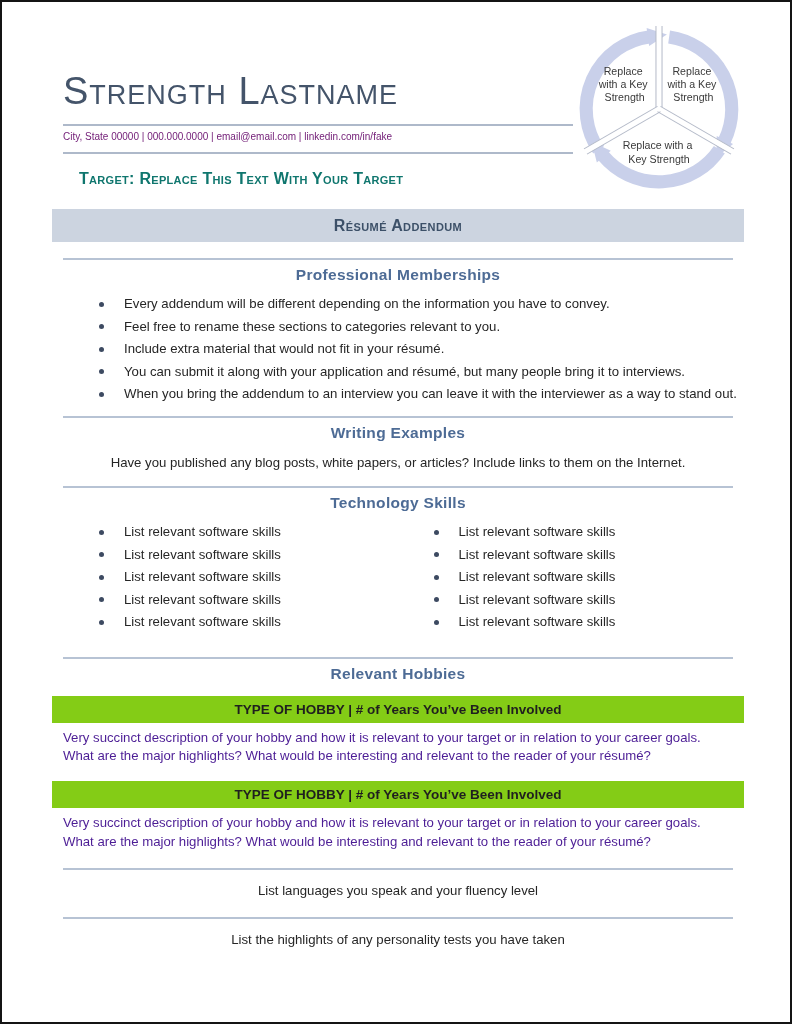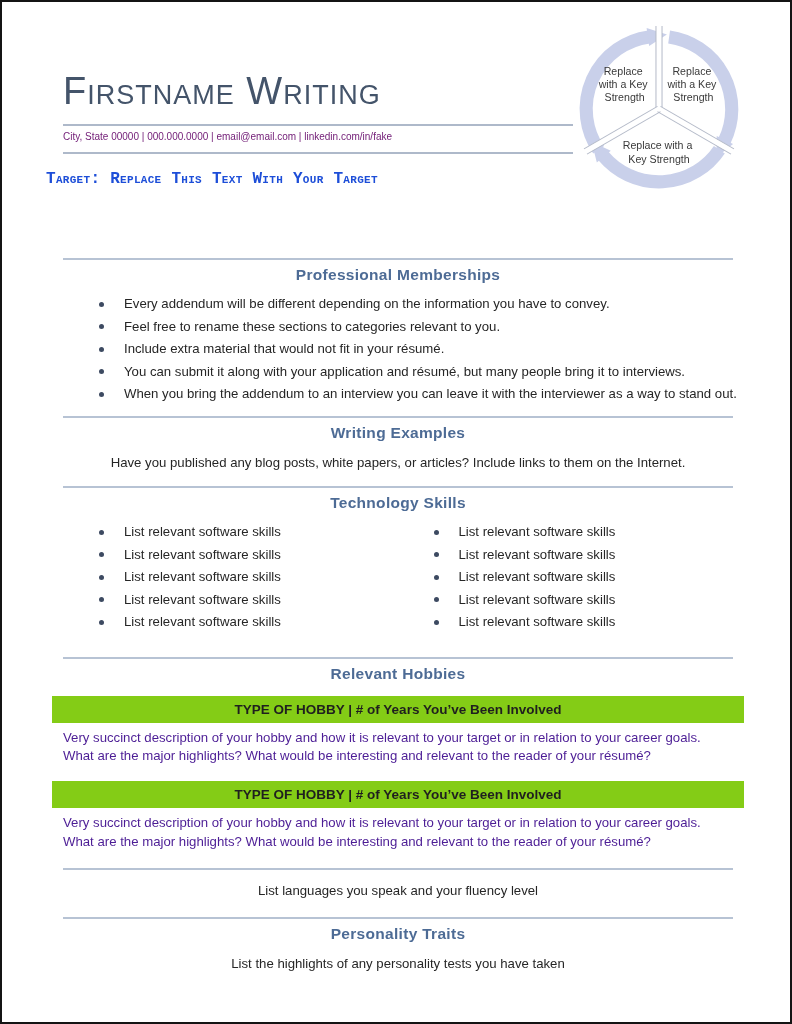--- a/index.html
+++ b/index.html
@@ -24,23 +24,23 @@
     position: absolute; left: 61px; width: 510px; height: 2px;
     background: #aeb9ca;
   }
   .rule.r1 { top: 122px; }
   .rule.r2 { top: 150px; }
   .contact {
     position: absolute; left: 61px; top: 129px;
     font-size: 10px; color: #701a75; white-space: nowrap;
   }
   .target {
-    position: absolute; left: 44px; top: 168px;
+    position: absolute; left: 77px; top: 168px;
     font-size: 16px; font-weight: bold; font-variant: small-caps;
-    color: #1d4ed8; letter-spacing: .3px; white-space: nowrap; font-family: Liberation Mono, monospace;
+    color: #0f766e; letter-spacing: .3px; white-space: nowrap;
   }
   .diagram {
     position: absolute; right: 40px; top: 16px;
     width: 182px; height: 182px;
   }
   .diagram text { font-family: "Liberation Sans", sans-serif; font-size: 10.5px; fill: #3a3a3a; }
   
   .banner {
     position: absolute; left: 50px; top: 207px; width: 692px; height: 33px;
     background: #ccd4e0; text-align: center; line-height: 33px;
@@ -81,21 +81,21 @@
   .hobby-bar.second { margin-top: 15px; }
   .hobby-desc {
     margin: 6px 11px 0 11px; font-size: 13.2px; line-height: 1.42; color: #4c1d95;
   }
 </style>
 </head>
 <body>
 
 <div class="page">
 
-  <div class="name">Firstname Writing</div>
+  <div class="name">Strength Lastname</div>
   <div class="rule r1"></div>
   <div class="contact">City, State 00000 | 000.000.0000 | email@email.com | linkedin.com/in/fake</div>
   <div class="rule r2"></div>
   <div class="target">Target:  Replace This Text With Your Target</div>
 
   <svg class="diagram" viewBox="0 0 180 180">
     <defs>
       <marker id="arrowhead" markerUnits="userSpaceOnUse" markerWidth="24" markerHeight="24" refX="3" refY="11" orient="auto">
         <path d="M2,2 L21,11 L2,20 Z" fill="#c9d0ea"></path>
       </marker>
@@ -125,20 +125,21 @@
       <tspan x="124" y="56">Replace</tspan>
       <tspan x="124" y="69">with a Key</tspan>
       <tspan x="124" y="82">Strength</tspan>
     </text>
     <text text-anchor="middle">
       <tspan x="90" y="130">Replace with a</tspan>
       <tspan x="90" y="143">Key Strength</tspan>
     </text>
   </svg>
 
+  <div class="banner">Résumé Addendum</div>
 
   <div class="main">
 
     <div class="divider d1"></div>
     <h2 class="sec">Professional Memberships</h2>
     <ul class="bullets">
       <li>Every addendum will be different depending on the information you have to convey.</li>
       <li>Feel free to rename these sections to categories relevant to you.</li>
       <li>Include extra material that would not fit in your résumé.</li>
       <li>You can submit it along with your application and résumé, but many people bring it to interviews.</li>
@@ -172,17 +173,16 @@
     <h2 class="sec">Relevant Hobbies</h2>
     <div class="hobby-bar">TYPE OF HOBBY | # of Years You’ve Been Involved</div>
     <p class="hobby-desc">Very succinct description of your hobby and how it is relevant to your target or in relation to your career goals. What are the major highlights?  What would be interesting and relevant to the reader of your résumé?</p>
     <div class="hobby-bar second">TYPE OF HOBBY | # of Years You’ve Been Involved</div>
     <p class="hobby-desc">Very succinct description of your hobby and how it is relevant to your target or in relation to your career goals. What are the major highlights?  What would be interesting and relevant to the reader of your résumé?</p>
 
     <div class="divider d5"></div>
     <p class="centered-note">List languages you speak and your fluency level</p>
 
     <div class="divider d6"></div>
-    <h2 class="sec">Personality Traits</h2>
     <p class="centered-note">List the highlights of any personality tests you have taken</p>
 
   </div>
 </div>
 
 </body></html>

